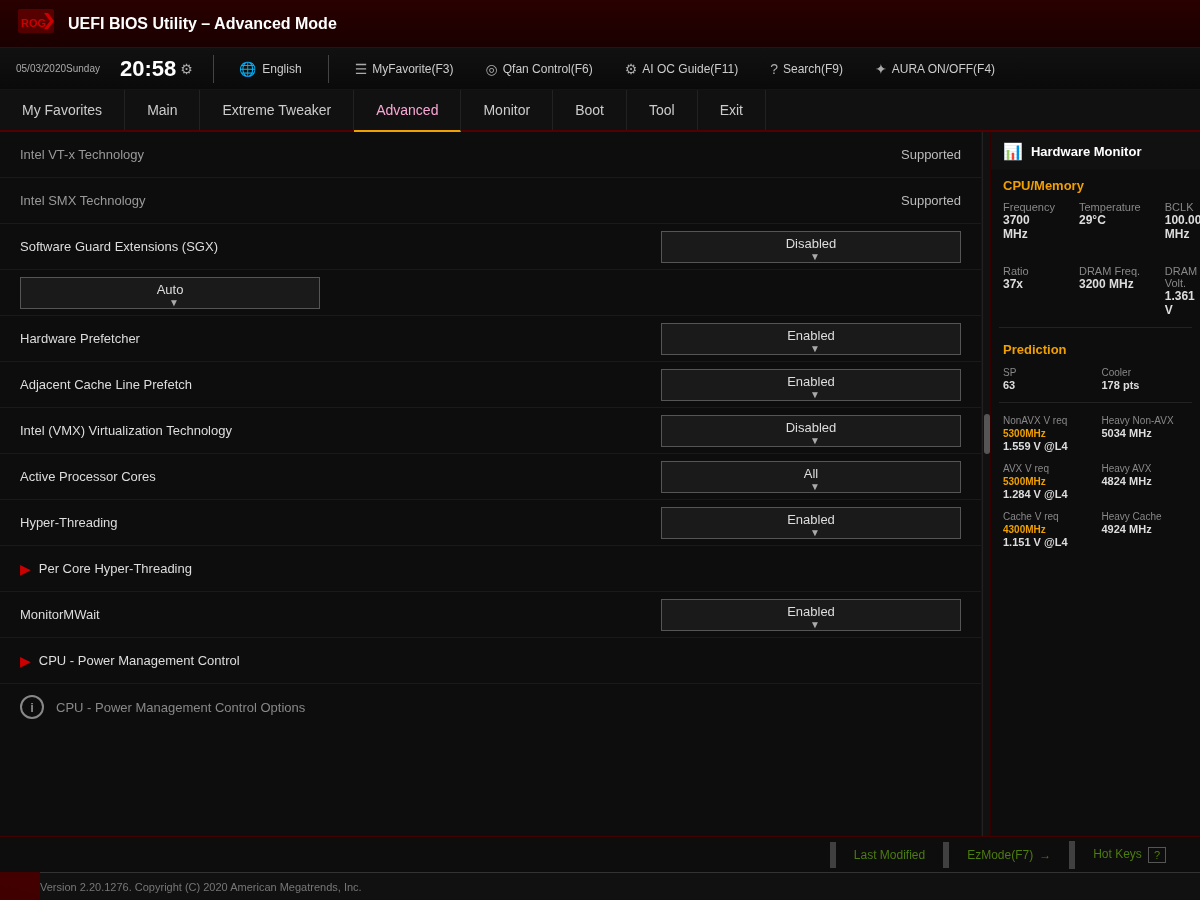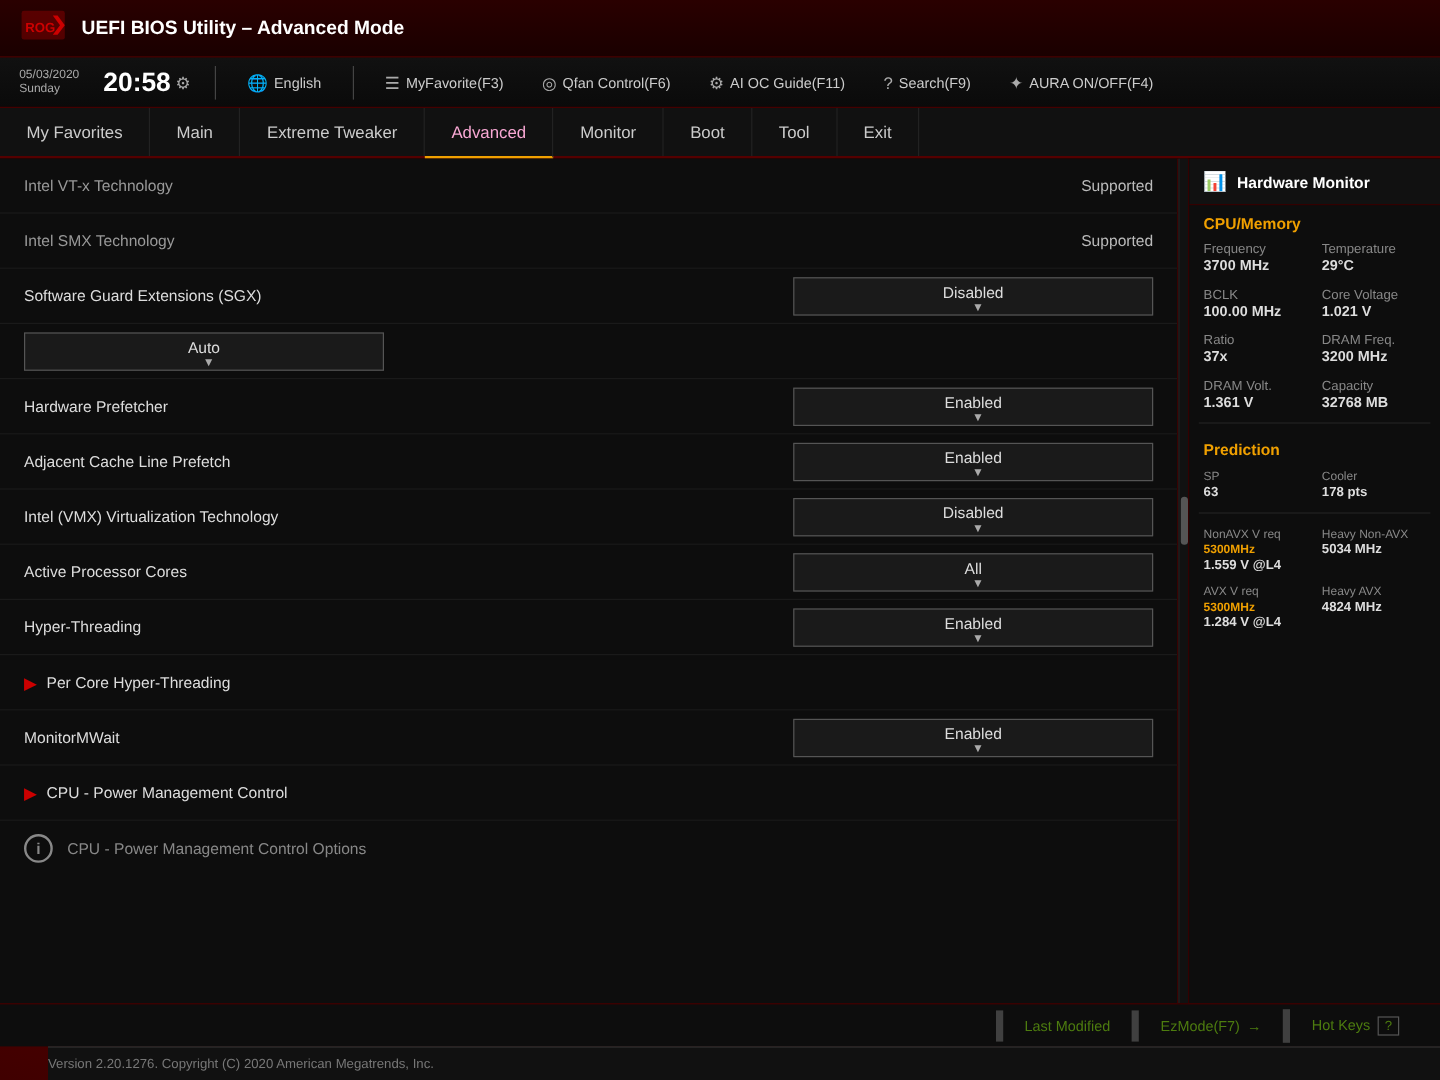--- a/index.html
+++ b/index.html
@@ -238,23 +238,23 @@
 
     .sidebar-section-title {
       color: #f0a000;
       font-size: 13px;
       font-weight: bold;
       padding: 8px 12px 4px;
     }
 
     .sidebar-grid {
       display: grid;
-      grid-template-columns: 1fr 1fr;
+      grid-template-columns: 1fr 1fr 1fr 1fr;
       padding: 0 8px;
-      gap: 4px;
+      gap: 16px;
     }
     .sidebar-cell {
       padding: 4px 4px;
     }
     .sidebar-cell-label {
       color: #888;
       font-size: 11px;
     }
     .sidebar-cell-value {
       color: #ddd;
@@ -364,21 +364,21 @@
       <svg width="40" height="32" viewBox="0 0 40 32">
         <rect x="2" y="4" width="36" height="24" rx="2" fill="#cc0000" opacity="0.3"></rect>
         <text x="5" y="22" font-size="11" fill="#cc0000" font-weight="bold">ROG</text>
         <polygon points="32,8 38,16 32,24 28,24 34,16 28,8" fill="#cc0000"></polygon>
       </svg>
     </div>
     <div class="title-text">UEFI BIOS Utility – Advanced Mode</div>
   </div>
 
   <div class="toolbar">
-    <div style="display:flex;flex-direction:column;line-height:1.2">
+    <div style="display:flex;flex-direction:row;line-height:1.2">
       <div class="toolbar-date-small">05/03/2020</div>
       <div class="toolbar-date-small">Sunday</div>
     </div>
     <div style="display:flex;align-items:center;gap:4px">
       <div class="toolbar-datetime">20:58</div>
       <span style="cursor:pointer;color:#aaa;font-size:14px;">⚙</span>
     </div>
     <div class="toolbar-divider"></div>
     <div class="toolbar-item">
       <span class="t-icon">🌐</span>
@@ -602,20 +602,33 @@
             <span style="color:#f0a000;font-weight:bold">5300MHz</span>
           </div>
           <div class="pred-value">1.284 V @L4</div>
         </div>
         <div class="pred-cell">
           <div class="pred-label">Heavy AVX</div>
           <div class="pred-value">4824 MHz</div>
         </div>
       </div>
 
+      <div class="prediction-row">
+        <div class="pred-cell">
+          <div class="pred-label">
+            <span>Cache V req</span><br>
+            <span style="color:#f0a000;font-weight:bold">4300MHz</span>
+          </div>
+          <div class="pred-value">1.151 V @L4</div>
+        </div>
+        <div class="pred-cell">
+          <div class="pred-label">Heavy Cache</div>
+          <div class="pred-value">4924 MHz</div>
+        </div>
+      </div>
 
     </div>
   </div>
 
   <div class="bottom-bar">
     <div class="bottom-btn">
       <span>Last Modified</span>
     </div>
     <div class="bottom-btn">
       <span>EzMode(F7)</span>

